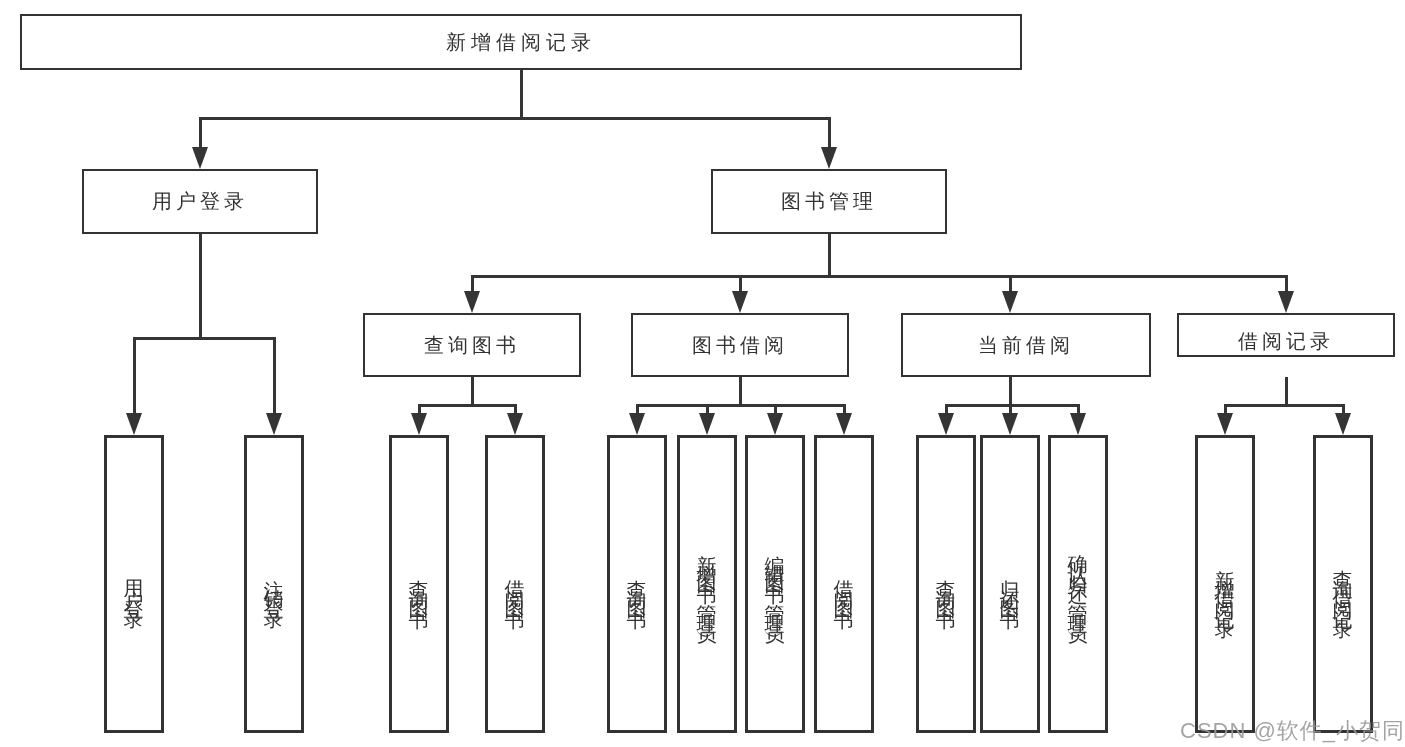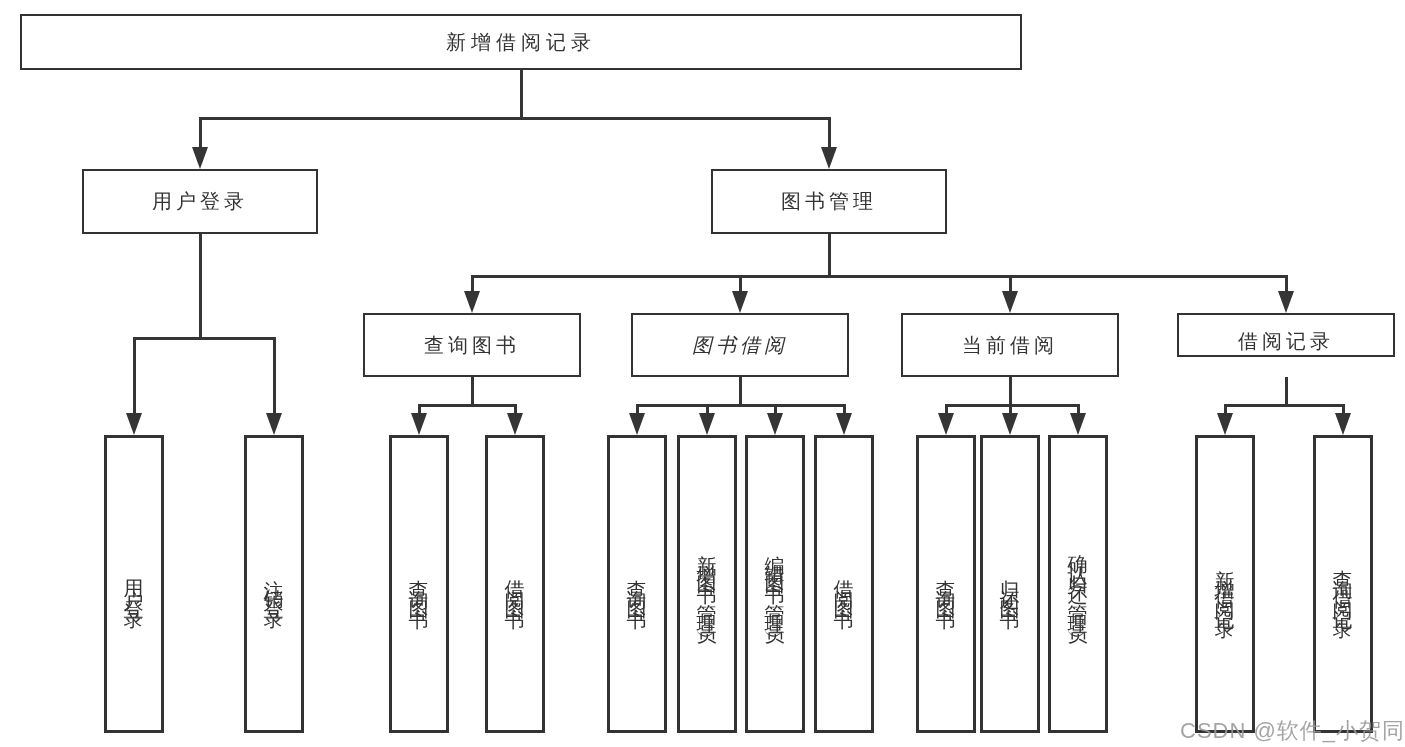--- a/index.html
+++ b/index.html
@@ -81,24 +81,24 @@
   <div class="vl" style="left:738.5px;top:274.5px;height:18px;"></div>
   <div class="ar" style="left:732px;top:291px;"></div>
   <div class="vl" style="left:1008.5px;top:274.5px;height:18px;"></div>
   <div class="ar" style="left:1002px;top:291px;"></div>
   <div class="vl" style="left:1284.5px;top:274.5px;height:18px;"></div>
   <div class="ar" style="left:1278px;top:291px;"></div>
 
   <div class="b" style="left:363px;top:313px;width:218px;height:64px;">
     <span>查询图书</span>
   </div>
-  <div class="b" style="left:631px;top:313px;width:218px;height:64px;font-style:italic;">
+  <div class="b" style="left:631px;top:313px;width:218px;height:64px;">
     <span>图书借阅</span>
   </div>
-  <div class="b" style="left:901px;top:313px;width:218px;height:64px;">
+  <div class="b" style="left:901px;top:313px;width:250px;height:64px;">
     <span>当前借阅</span>
   </div>
   <div class="b" style="left:1177px;top:313px;width:218px;height:44px;align-items:flex-end;">
     <span>借阅记录</span>
   </div>
 
   <div class="vl" style="left:470.5px;top:377px;height:29.5px;"></div>
   <div class="hl" style="left:417.5px;top:403.5px;width:99px;"></div>
   <div class="vl" style="left:417.5px;top:403.5px;height:13px;"></div>
   <div class="ar" style="left:411px;top:413px;"></div>

